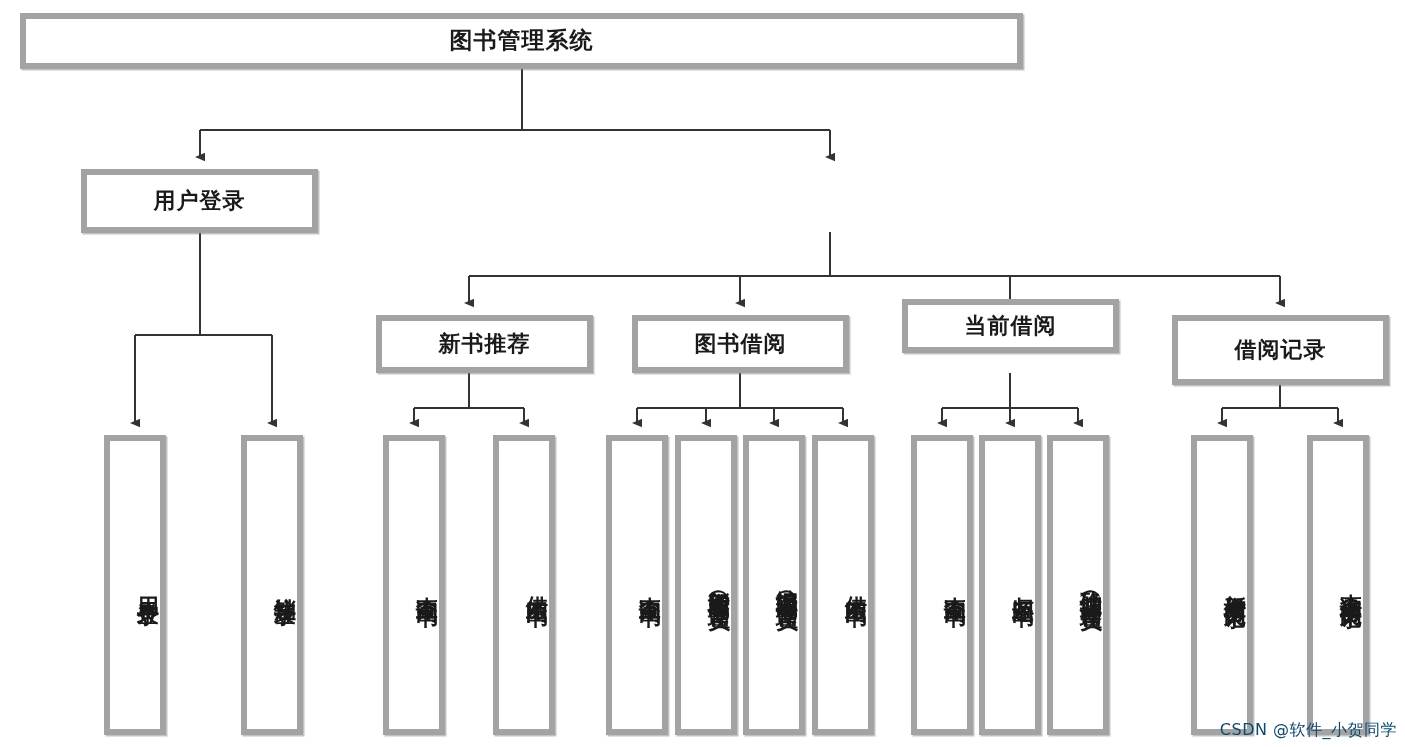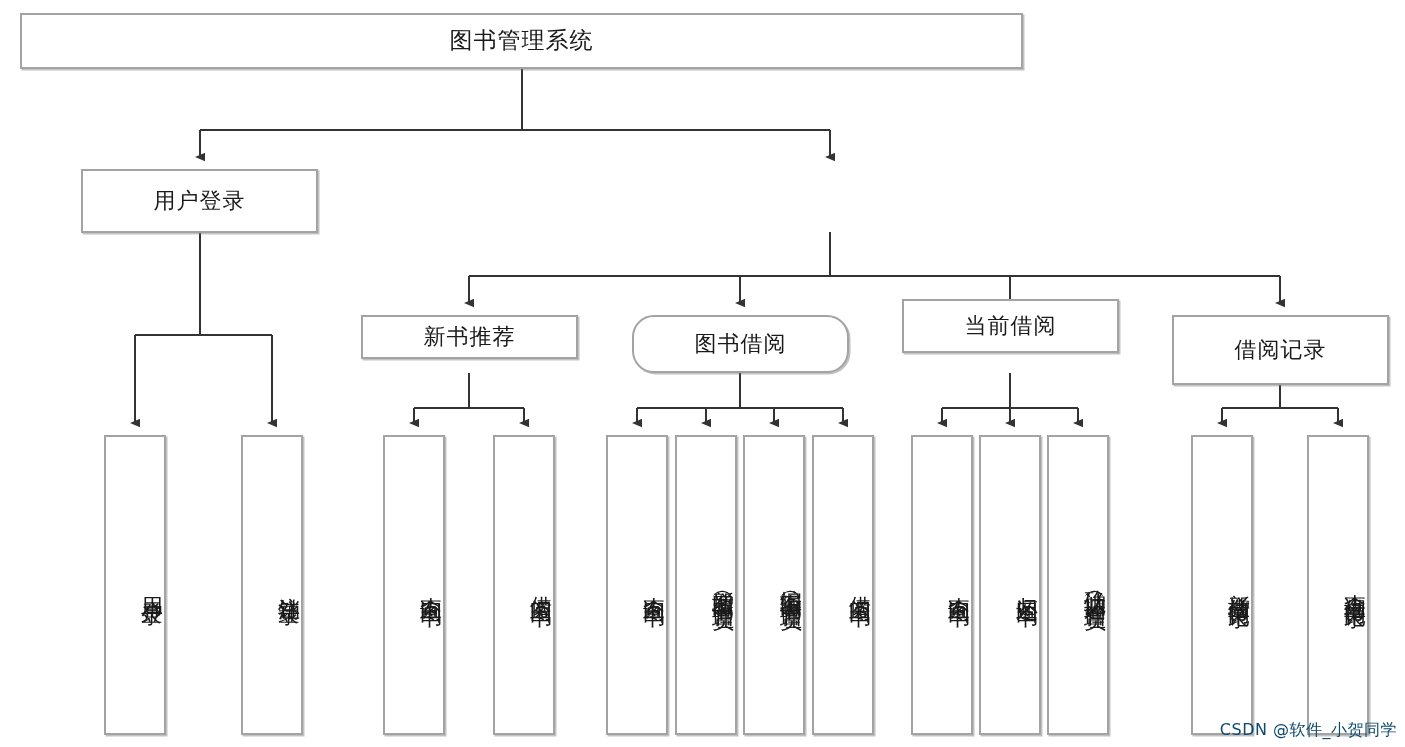--- a/index.html
+++ b/index.html
@@ -22,28 +22,29 @@
     position: absolute;
     left: 0;
     top: 0;
     width: 1405px;
     height: 747px;
     pointer-events: none;
   }
   .node {
     position: absolute;
     box-sizing: border-box;
-    border: 2px solid #a3a3a3;
+    border: 6px solid #a3a3a3;
     background: #ffffff;
     display: flex;
     align-items: center;
     justify-content: center;
     color: #1a1a1a;
     letter-spacing: 1px;
     box-shadow: 1.5px 1.5px 0 rgba(120,120,120,0.45);
+    font-weight: bold;
   }
   .node.h {
     font-size: 22px;
     line-height: 1.1;
     white-space: nowrap;
   }
   .node.v {
     writing-mode: vertical-rl;
     text-orientation: upright;
     font-size: 22px;
@@ -131,24 +132,24 @@
   </svg>
 
   <div class="node h" id="root-node" style="left:20px; top:13px; width:1003px; height:56px;">
     <span>图书管理系统</span>
   </div>
 
   <div class="node h" style="left:81px; top:169px; width:237px; height:64px;">
     <span>用户登录</span>
   </div>
 
-  <div class="node h" style="left:361px; top:315px; width:217px; height:44px;">
+  <div class="node h" style="left:376px; top:315px; width:217px; height:58px;">
     <span>新书推荐</span>
   </div>
-  <div class="node h" style="left:632px; top:315px; width:217px; height:58px;border-radius:22px;">
+  <div class="node h" style="left:632px; top:315px; width:217px; height:58px;">
     <span>图书借阅</span>
   </div>
   <div class="node h" style="left:902px; top:299px; width:217px; height:54px;">
     <span>当前借阅</span>
   </div>
   <div class="node h" style="left:1172px; top:315px; width:217px; height:70px;">
     <span>借阅记录</span>
   </div>
 
   <div class="node v" style="left:104px; top:435px; width:62px; height:300px;">

